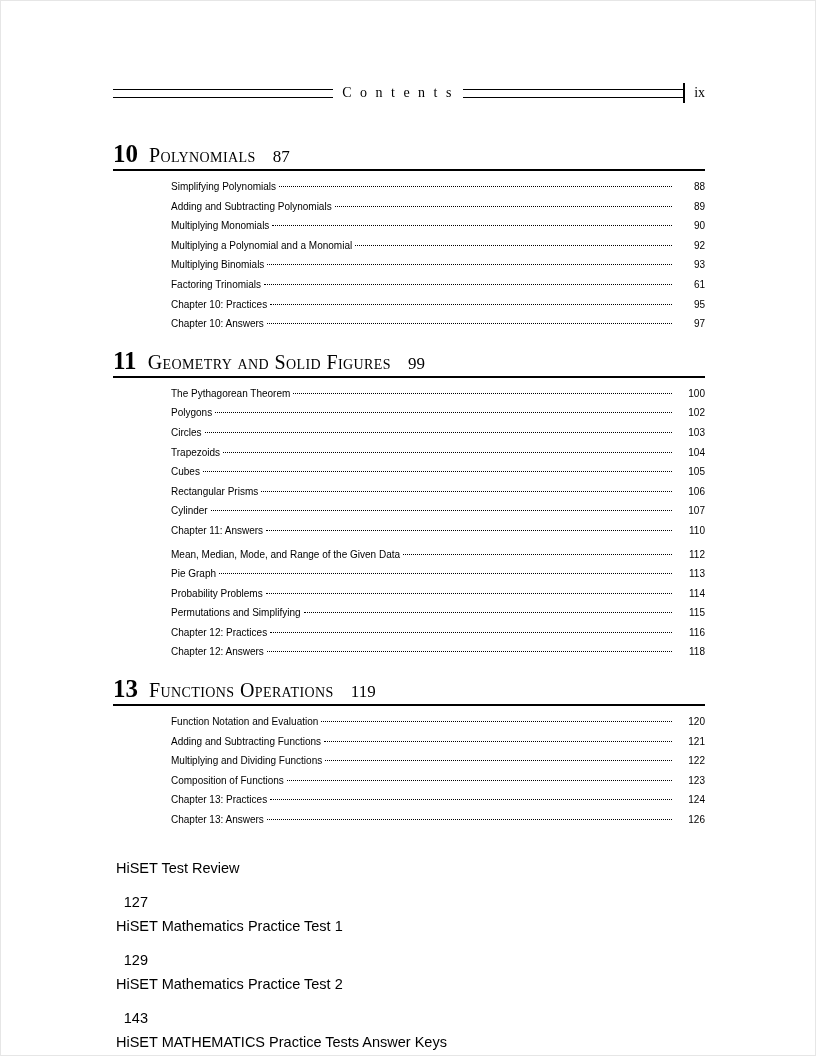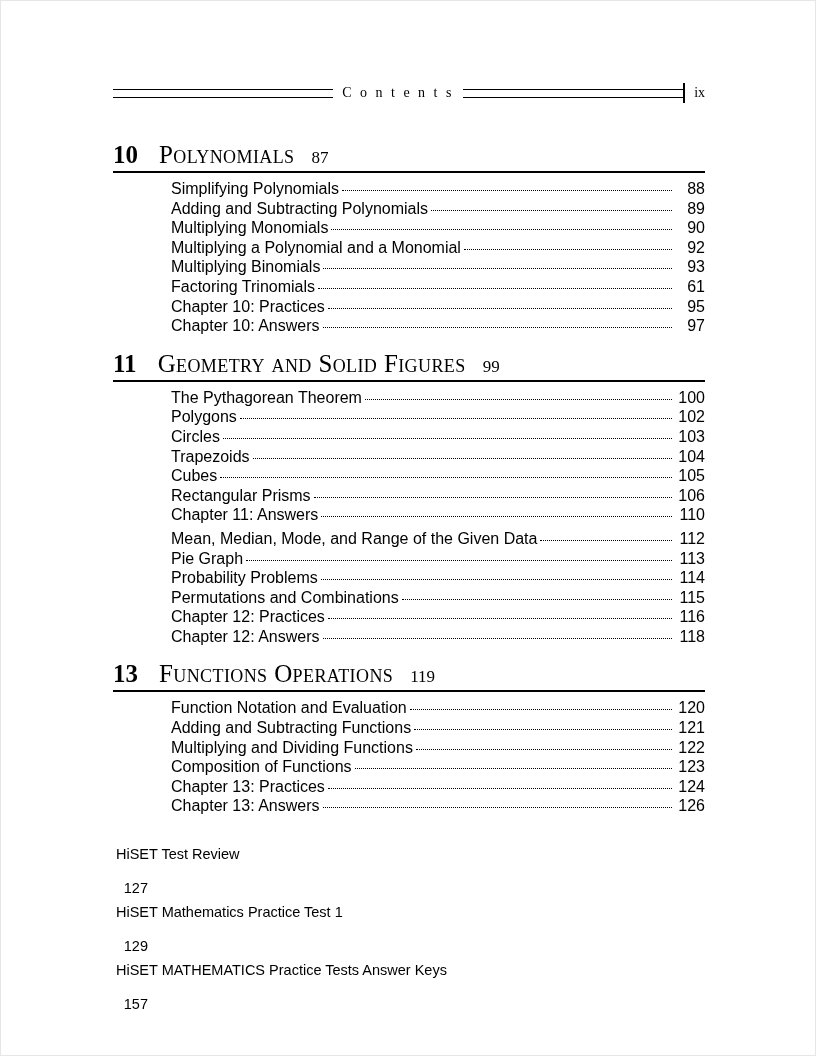--- a/index.html
+++ b/index.html
@@ -67,43 +67,43 @@
     border-bottom: 2.5px solid #000;
     padding-bottom: 2px;
     margin-top: 14px;
     margin-bottom: 6px;
   }
   .chapter .num {
     font-family: "Liberation Serif", serif;
     font-weight: bold;
     font-size: 25px;
     line-height: 1;
-    margin-right: 21px;
+    margin-right: 11px;
   }
   .chapter .title {
     font-family: "Liberation Serif", serif;
-    font-size: 25px;
+    font-size: 20px;
     font-variant: small-caps;
     letter-spacing: 0.4px;
   }
   .chapter .cpage {
     font-family: "Liberation Serif", serif;
     font-size: 17px;
     margin-left: 17px;
   }
 
   
   .entries {
     margin-left: 58px;
     margin-bottom: 4px;
   }
   .entry {
     display: flex;
     align-items: baseline;
-    font-size: 16px;
+    font-size: 10px;
     line-height: 19.6px;
     white-space: nowrap;
   }
   .entry .etitle {
     flex: 0 0 auto;
   }
   .entry .dots {
     flex: 1 1 auto;
     margin: 0 3px 0 3px;
     overflow: hidden;
@@ -226,20 +226,25 @@
             <span class="etitle">Cubes</span>
             <span class="dots"></span>
             <span class="epage">105</span>
           </div>
           <div class="entry">
             <span class="etitle">Rectangular Prisms</span>
             <span class="dots"></span>
             <span class="epage">106</span>
           </div>
           <div class="entry">
+            <span class="etitle">Cylinder</span>
+            <span class="dots"></span>
+            <span class="epage">107</span>
+          </div>
+          <div class="entry">
             <span class="etitle">Chapter 11: Answers</span>
             <span class="dots"></span>
             <span class="epage">110</span>
           </div>
         </div>
         <div class="entries">
           <div class="entry">
             <span class="etitle">Mean, Median, Mode, and Range of the Given Data</span>
             <span class="dots"></span>
             <span class="epage">112</span>
@@ -248,21 +253,21 @@
             <span class="etitle">Pie Graph</span>
             <span class="dots"></span>
             <span class="epage">113</span>
           </div>
           <div class="entry">
             <span class="etitle">Probability Problems</span>
             <span class="dots"></span>
             <span class="epage">114</span>
           </div>
           <div class="entry">
-            <span class="etitle">Permutations and Combinations</span>
+            <span class="etitle">Permutations and Simplifying</span>
             <span class="dots"></span>
             <span class="epage">115</span>
           </div>
           <div class="entry">
             <span class="etitle">Chapter 12: Practices</span>
             <span class="dots"></span>
             <span class="epage">116</span>
           </div>
           <div class="entry">
             <span class="etitle">Chapter 12: Answers</span>
@@ -314,20 +319,25 @@
           <span class="etitle">HiSET Test Review</span>
           <span class="dots"></span>
           <span class="epage">127</span>
         </div>
         <div class="entry">
           <span class="etitle">HiSET Mathematics Practice Test 1</span>
           <span class="dots"></span>
           <span class="epage">129</span>
         </div>
         <div class="entry">
+          <span class="etitle">HiSET Mathematics Practice Test 2</span>
+          <span class="dots"></span>
+          <span class="epage">143</span>
+        </div>
+        <div class="entry">
           <span class="etitle">HiSET MATHEMATICS Practice Tests Answer Keys</span>
           <span class="dots"></span>
           <span class="epage">157</span>
         </div>
       </div>
 
   </div>
 </div>
 
 </body></html>

